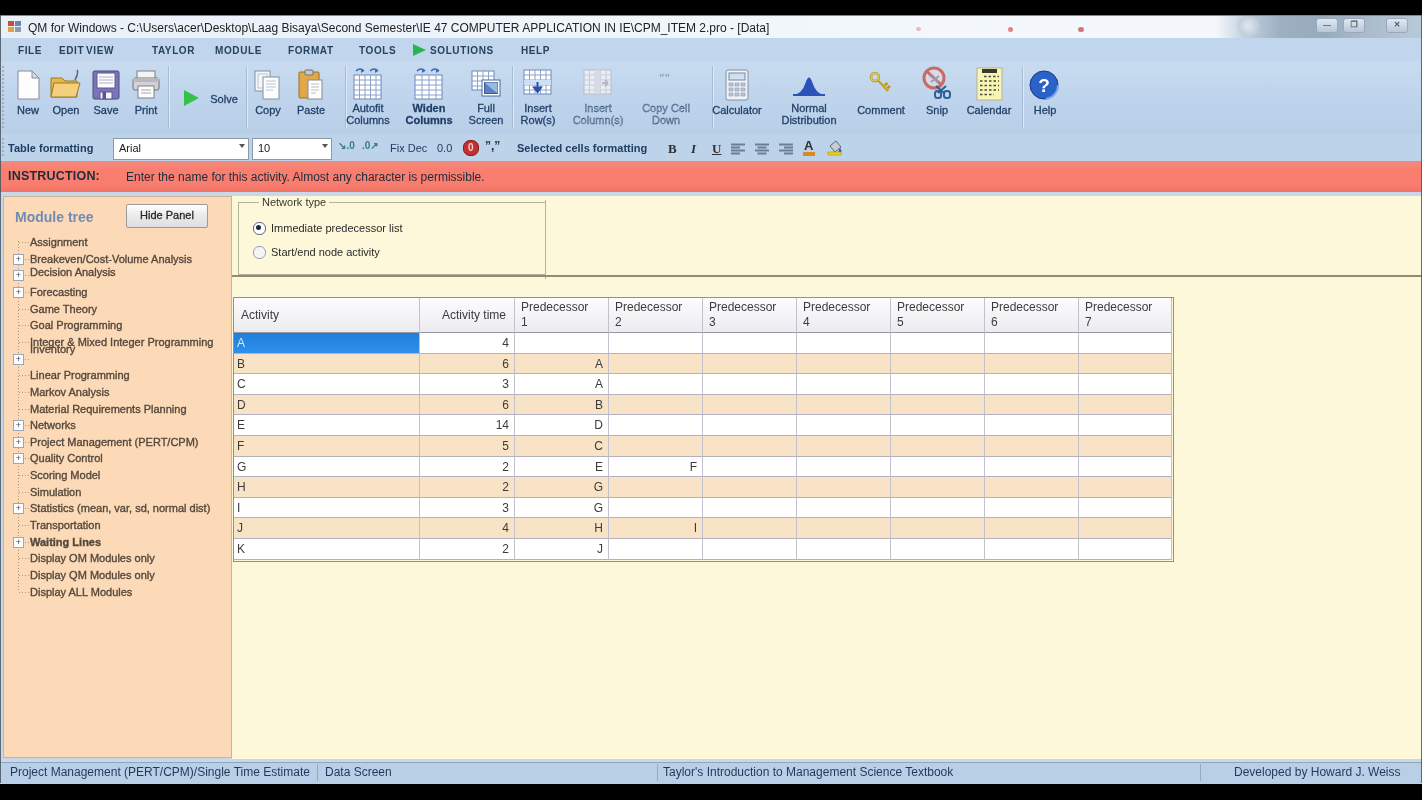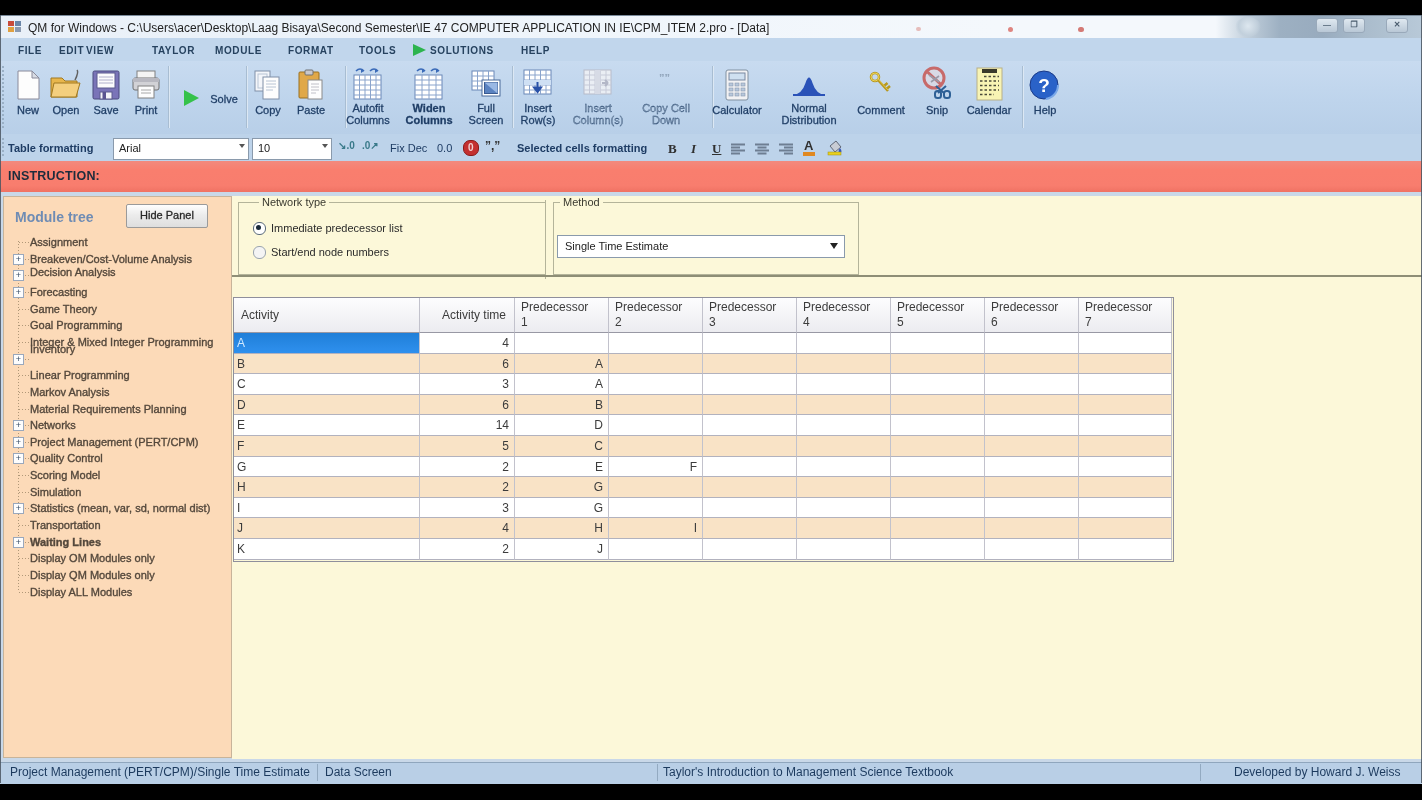--- a/index.html
+++ b/index.html
@@ -320,20 +320,21 @@
 <div class="abs" style="left:804px;top:138px;font-size:13px;font-weight:bold;color:#303030;">A</div>
 <div class="abs" style="left:803px;top:152px;width:12px;height:4px;background:#e08820;"></div>
 
 <div class="abs" style="left:826px;top:138px;"><svg width="18" height="18" viewBox="0 0 18 18">
   <path d="M4 8 l6 -5 5 6 -6 5 z" fill="#c8ccd4" stroke="#606878"></path>
   <path d="M14 10 q3 4 0 5 q-3 -1 0 -5" fill="#3858b8"></path>
   <rect x="2" y="14" width="13" height="3" fill="#e8d020" stroke="#a09010" stroke-width="0.5"></rect>
 </svg></div>
 <div class="abs" id="instrbar">
   <span style="position:absolute;left:8px;top:8px;font-size:12.5px;font-weight:bold;color:#1c2c3c;letter-spacing:0.2px;">INSTRUCTION:</span>
+  <span style="position:absolute;left:126px;top:9px;font-size:12px;color:#1c2c3c;">Enter the name for this activity. Almost any character is permissible.</span>
 </div>
 <div class="abs" id="content">
   <div class="abs" id="modpanel">
     <div class="abs" id="modtitle">Module tree</div>
     <div class="abs" id="hidepanel">Hide Panel</div>
     <div class="abs" id="treewrap" style="top:-2px;">
 <div class="abs" style="left:14px;top:46px;width:1px;height:351px;background-image:repeating-linear-gradient(#b09878 0 1px,transparent 1px 3px);"></div>
 <div class="abs" style="left:15px;top:47.0px;width:11px;height:1px;background-image:repeating-linear-gradient(90deg,#b09878 0 1px,transparent 1px 3px);"></div>
 <div class="abs treeitem" style="top:41.0px;">Assignment</div>
 <div class="abs" style="left:15px;top:63.6px;width:11px;height:1px;background-image:repeating-linear-gradient(90deg,#b09878 0 1px,transparent 1px 3px);"></div>
@@ -391,31 +392,24 @@
   </div>
   <div class="abs" id="mainarea">
 
     <div class="abs groupbox" style="left:6px;top:6px;width:306px;height:71px;">
       <span class="grouplabel" style="position:absolute;left:20px;top:-7px;">Network type</span>
       <div class="abs" style="left:14px;top:19px;width:11px;height:11px;border-radius:6px;background:#fff;border:1px solid #5a6a7a;">
         <div style="position:absolute;left:2px;top:2px;width:5px;height:5px;border-radius:3px;background:#1a2a3a;"></div>
         </div>
       <div class="abs" style="left:32px;top:19px;font-size:11px;color:#2a2a2a;">Immediate predecessor list</div>
       <div class="abs" style="left:14px;top:43px;width:11px;height:11px;border-radius:6px;background:#f4f4f4;border:1px solid #9aa4ae;"></div>
-      <div class="abs" style="left:32px;top:43px;font-size:11px;color:#2a2a2a;">Start/end node numbers</div>
+      <div class="abs" style="left:32px;top:43px;font-size:11px;color:#2a2a2a;">Start/end node activity</div>
     </div>
     <div class="abs" style="left:313px;top:4px;width:1px;height:79px;background:#b4b49a;"></div>
 
-    <div class="abs groupbox" style="left:321px;top:6px;width:304px;height:71px;">
-      <span class="grouplabel" style="position:absolute;left:6px;top:-7px;">Method</span>
-      <div class="abs" style="left:3px;top:32px;width:286px;height:21px;background:#fff;border:1px solid #8a9aac;">
-        <span style="position:absolute;left:7px;top:4px;font-size:11px;color:#222;">Single Time Estimate</span>
-        <span style="position:absolute;right:6px;top:7px;width:0;height:0;border-top:6px solid #222;border-left:4.5px solid transparent;border-right:4.5px solid transparent;"></span>
-      </div>
-    </div>
     <div class="abs" id="darkrule"></div>
     <div class="abs" id="dtable">
 <div class="abs" style="left:-1px;top:-1px;width:939px;height:263px;border:1px solid #8f8f9c;"></div>
 <div class="abs hcell" style="left:0px;top:0;width:185px;height:34px;">
           <span style="position:absolute;left:7px;top:10px;font-size:12px;color:#3c3c3c;">Activity</span>
         </div>
 <div class="abs hcell" style="left:186px;top:0;width:94px;height:34px;">
           <span style="position:absolute;right:8px;top:10px;font-size:12px;color:#3c3c3c;">Activity time</span>
         </div>
 <div class="abs hcell" style="left:281px;top:0;width:93px;height:34px;">

